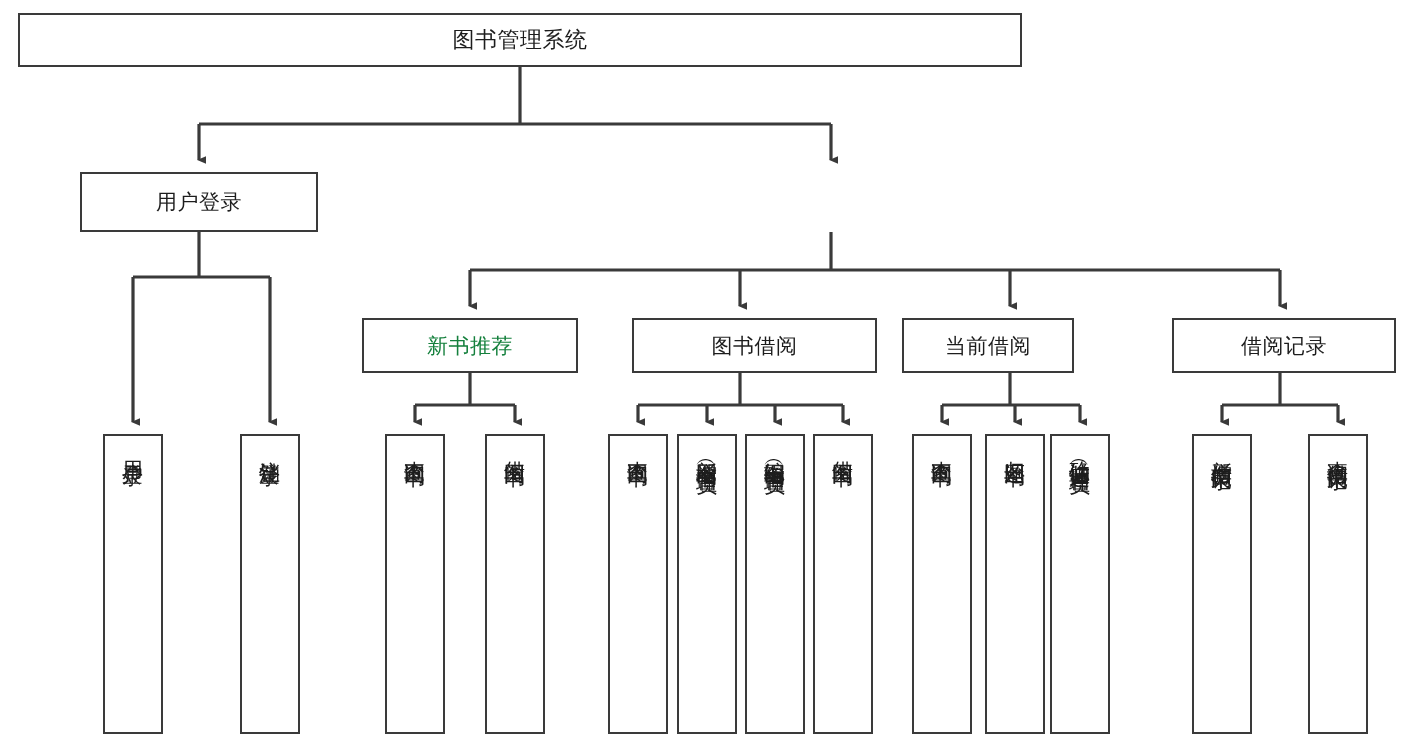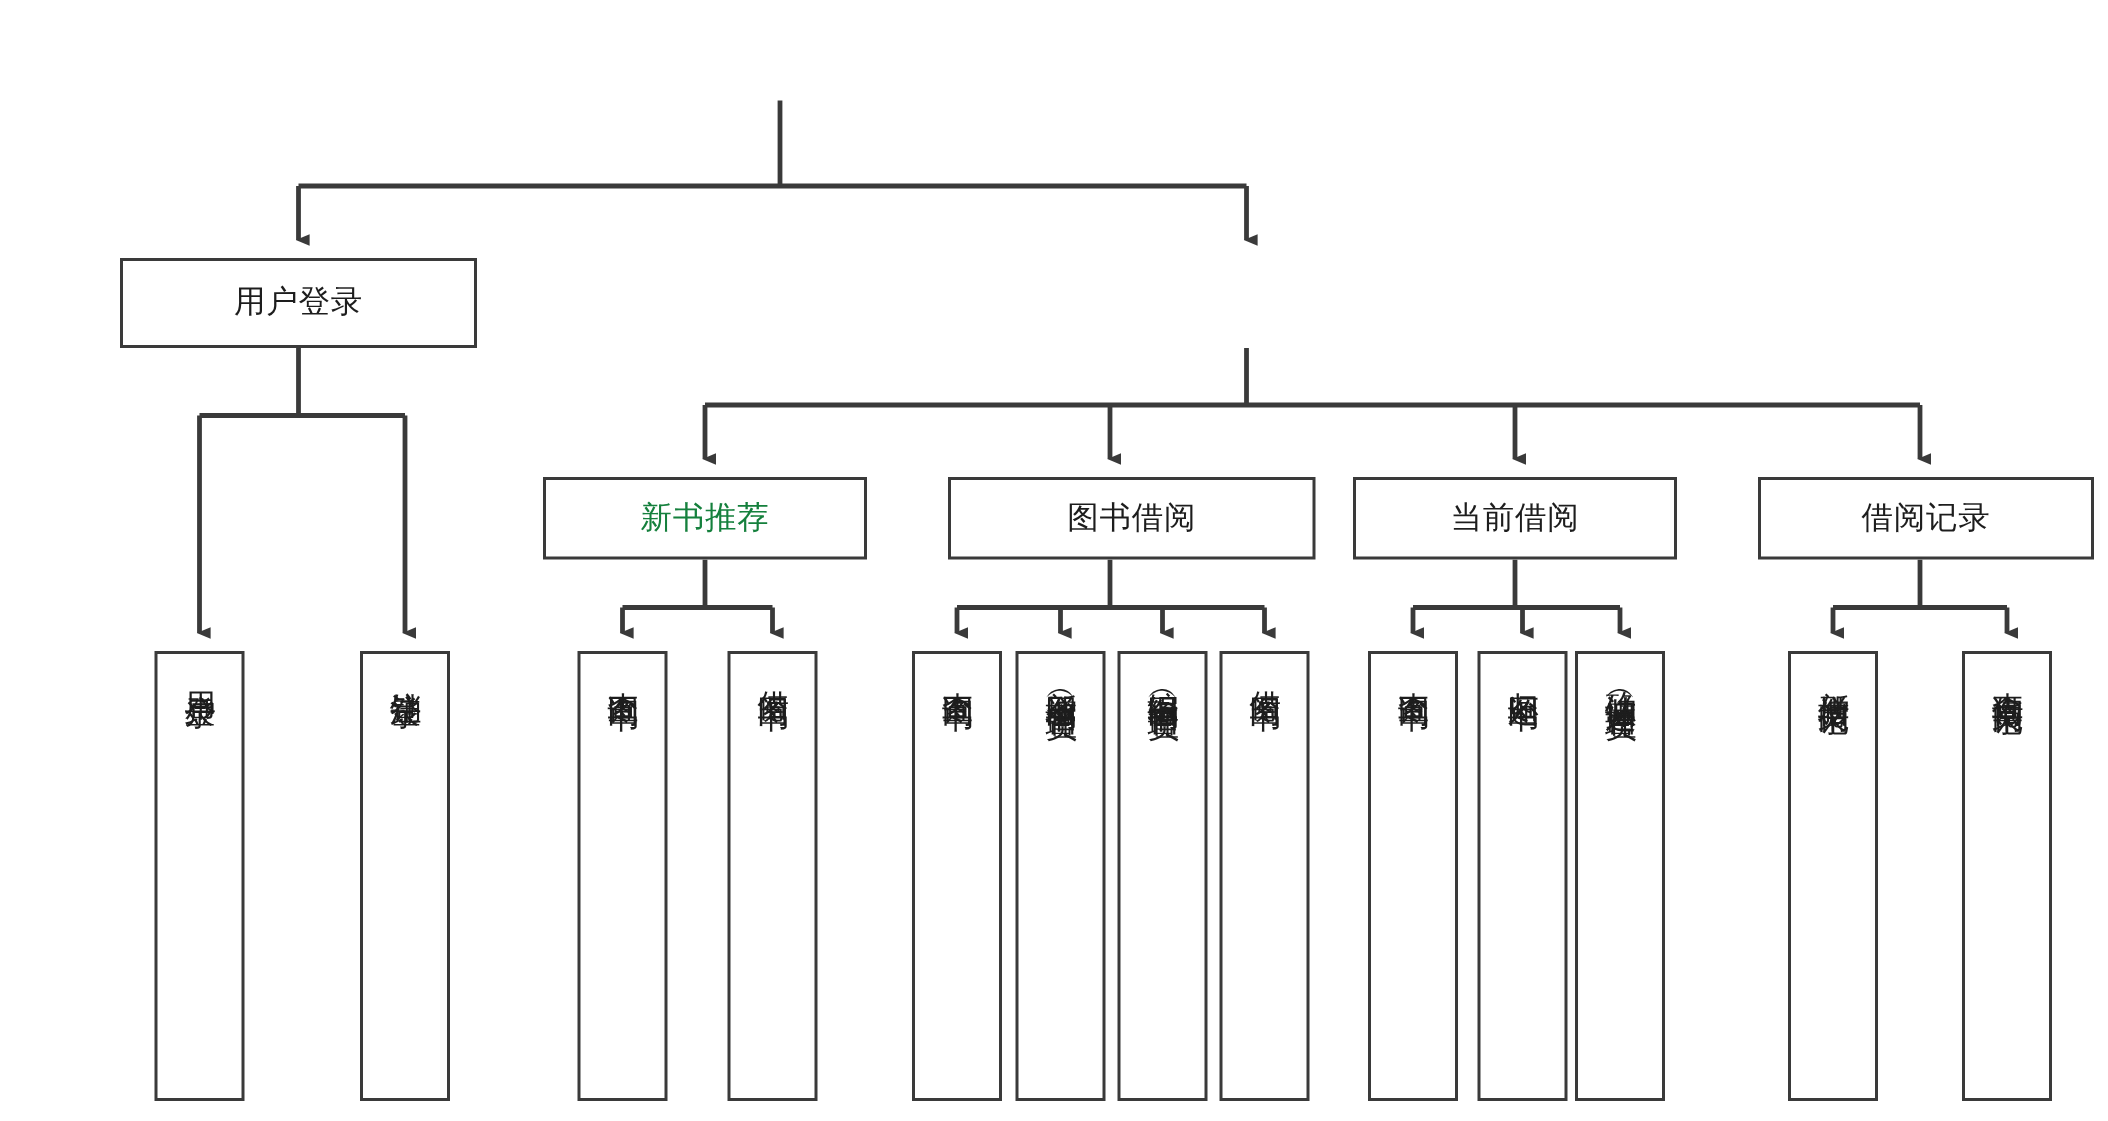--- a/index.html
+++ b/index.html
@@ -124,32 +124,35 @@
       <path d="M 1015 405 L 1015 422" marker-end="url(#arrowhead)"></path>
       <path d="M 1080 405 L 1080 422" marker-end="url(#arrowhead)"></path>
 
       <path d="M 1280 373 L 1280 405"></path>
       <path d="M 1222 405 L 1338 405"></path>
       <path d="M 1222 405 L 1222 422" marker-end="url(#arrowhead)"></path>
       <path d="M 1338 405 L 1338 422" marker-end="url(#arrowhead)"></path>
     </g>
   </svg>
 
+  <div class="node horiz root" style="left: 18px; top: 13px; width: 1004px; height: 54px; background: rgb(255, 255, 255); border-color: rgb(58, 58, 58); color: rgb(29, 29, 29);">
+    <span class="node-label">图书管理系统</span>
+  </div>
 
   <div class="node horiz" style="left: 80px; top: 172px; width: 238px; height: 60px; background: rgb(255, 255, 255); border-color: rgb(58, 58, 58); color: rgb(29, 29, 29);">
     <span class="node-label">用户登录</span>
   </div>
 
   <div class="node horiz" style="left: 362px; top: 318px; width: 216px; height: 55px; background: rgb(255, 255, 255); border-color: rgb(58, 58, 58); color: #15803d;">
     <span class="node-label">新书推荐</span>
   </div>
   <div class="node horiz" style="left: 632px; top: 318px; width: 245px; height: 55px; background: rgb(255, 255, 255); border-color: rgb(58, 58, 58); color: rgb(29, 29, 29);">
     <span class="node-label">图书借阅</span>
   </div>
-  <div class="node horiz" style="left: 902px; top: 318px; width: 216px; height: 55px; background: rgb(255, 255, 255); border-color: rgb(58, 58, 58); color: rgb(29, 29, 29); justify-content: center;">
+  <div class="node horiz" style="left: 902px; top: 318px; width: 172px; height: 55px; background: rgb(255, 255, 255); border-color: rgb(58, 58, 58); color: rgb(29, 29, 29); justify-content: center;">
     <span class="node-label">当前借阅</span>
   </div>
   <div class="node horiz" style="left: 1172px; top: 318px; width: 224px; height: 55px; background: rgb(255, 255, 255); border-color: rgb(58, 58, 58); color: rgb(29, 29, 29);">
     <span class="node-label">借阅记录</span>
   </div>
 
   <div class="node vert" style="left: 103px; top: 434px; width: 60px; height: 300px; background: rgb(255, 255, 255); border-color: rgb(58, 58, 58); color: rgb(29, 29, 29);">
     <span class="node-label">用户登录</span>
   </div>
   <div class="node vert" style="left: 240px; top: 434px; width: 60px; height: 300px; background: rgb(255, 255, 255); border-color: rgb(58, 58, 58); color: rgb(29, 29, 29);">

